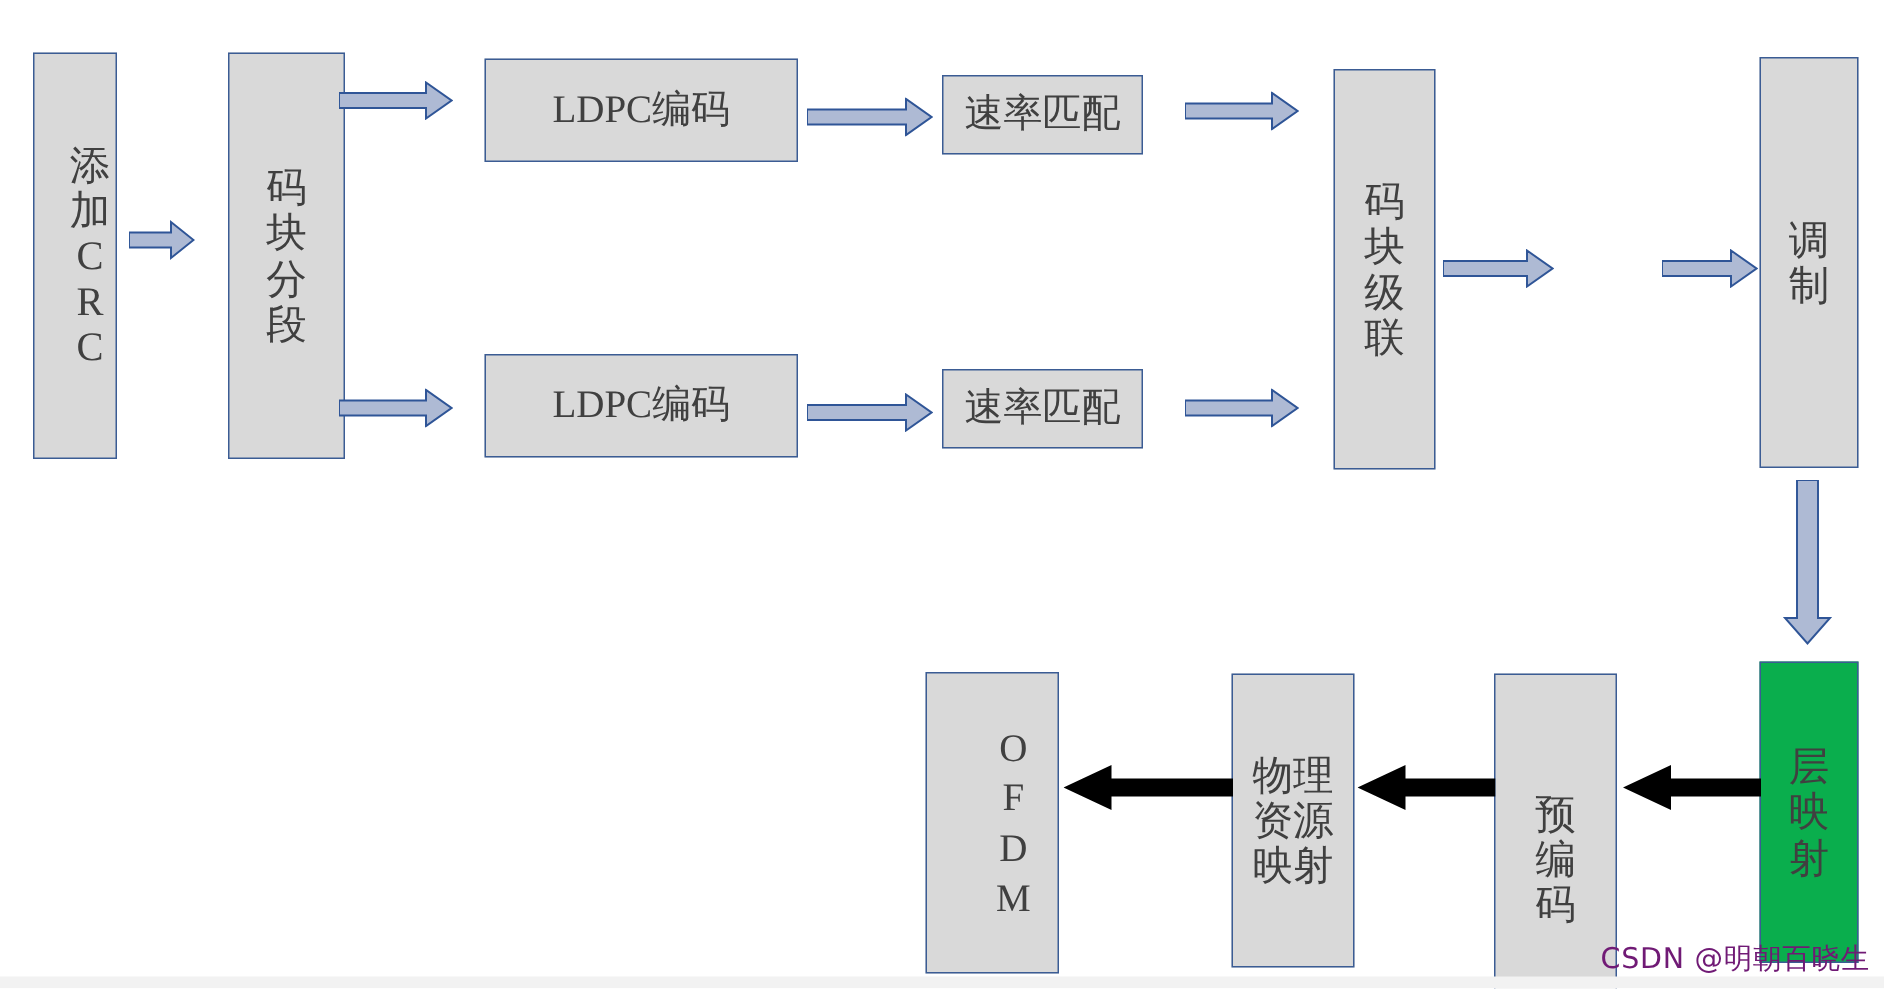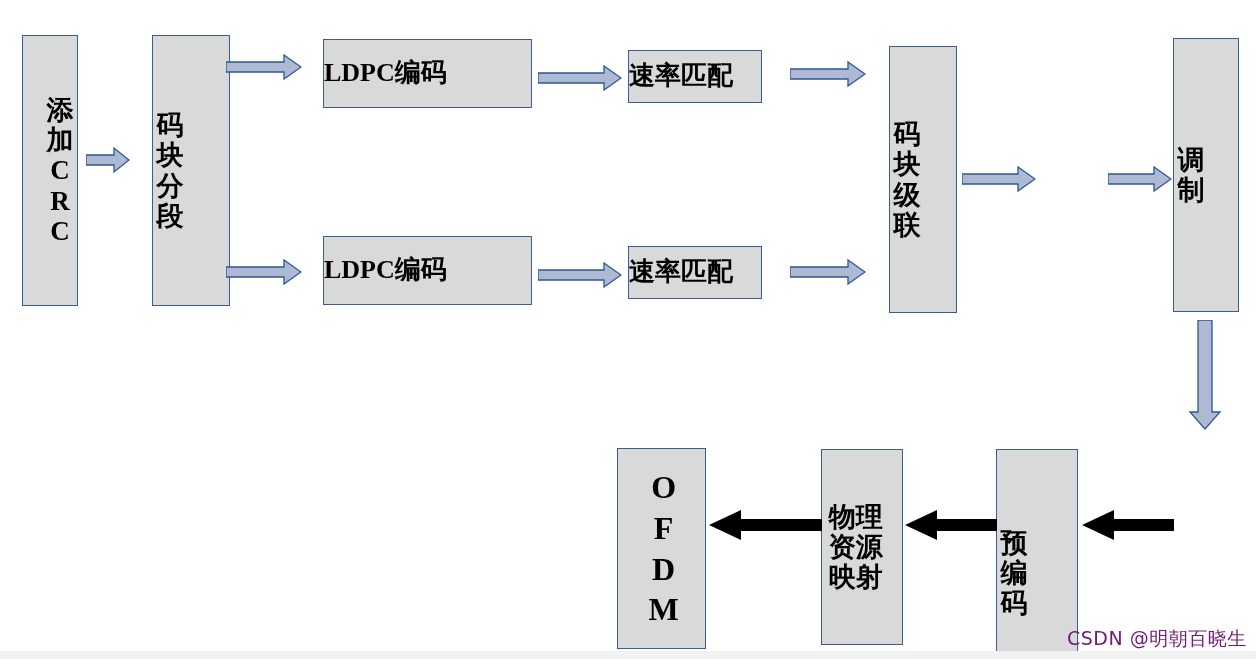--- a/index.html
+++ b/index.html
@@ -17,44 +17,44 @@
   }
 
   
   .box {
     position: absolute;
     box-sizing: border-box;
     background: #d9d9d9;
     border: 1px solid #3b5c94;
     display: flex;
     align-items: center;
-    color: #000000;
+    justify-content: center;
+    color: #404040;
     line-height: 1.08;
     text-align: center;
-    font-weight: bold;
   }
   .box.green {
     background: #0aae4d;
     border: 1px solid #3b5c94;
   }
 
   
   .v-label {
     display: block;
     width: 1.25em;
     font-size: 27px;
     letter-spacing: 0;
     line-height: 1.12;
     word-break: break-all;
     white-space: normal;
     text-align: center;
   }
   .v-label.latin {
     width: 1.1em;
-    font-size: 32px;
+    font-size: 26px;
     line-height: 1.28;
     margin-left: 28px;
   }
   
   .v-label.two-col {
     width: 2.5em;
     font-size: 27px;
   }
   .h-label {
     font-size: 26px;
@@ -182,20 +182,23 @@
   <div class="box" style="left:1173px; top:38px; width:66px; height:274px;">
     <span class="v-label">调制</span>
   </div>
 
   <div class="blockarrow" style="left:1186px; top:320px;">
     <svg width="40" height="110" viewBox="0 0 40 110">
       <polygon points="12,0 26,0 26,92 34,92 19,109 4,92 12,92" fill="#aebad4" stroke="#2f5597" stroke-width="1.3"></polygon>
     </svg>
   </div>
 
+  <div class="box green" style="left:1173px; top:441px; width:66px; height:201px;">
+    <span class="v-label">层映射</span>
+  </div>
 
   <div class="blackarrow" style="left:1082px; top:508px;">
     <svg width="92" height="34" viewBox="0 0 92 34">
       <polygon points="0,17 32,2 32,11 92,11 92,23 32,23 32,32" fill="#000000"></polygon>
     </svg>
   </div>
 
   <div class="box" style="left:996px; top:449px; width:82px; height:248px;">
     <span class="v-label">预编码</span>
   </div>

